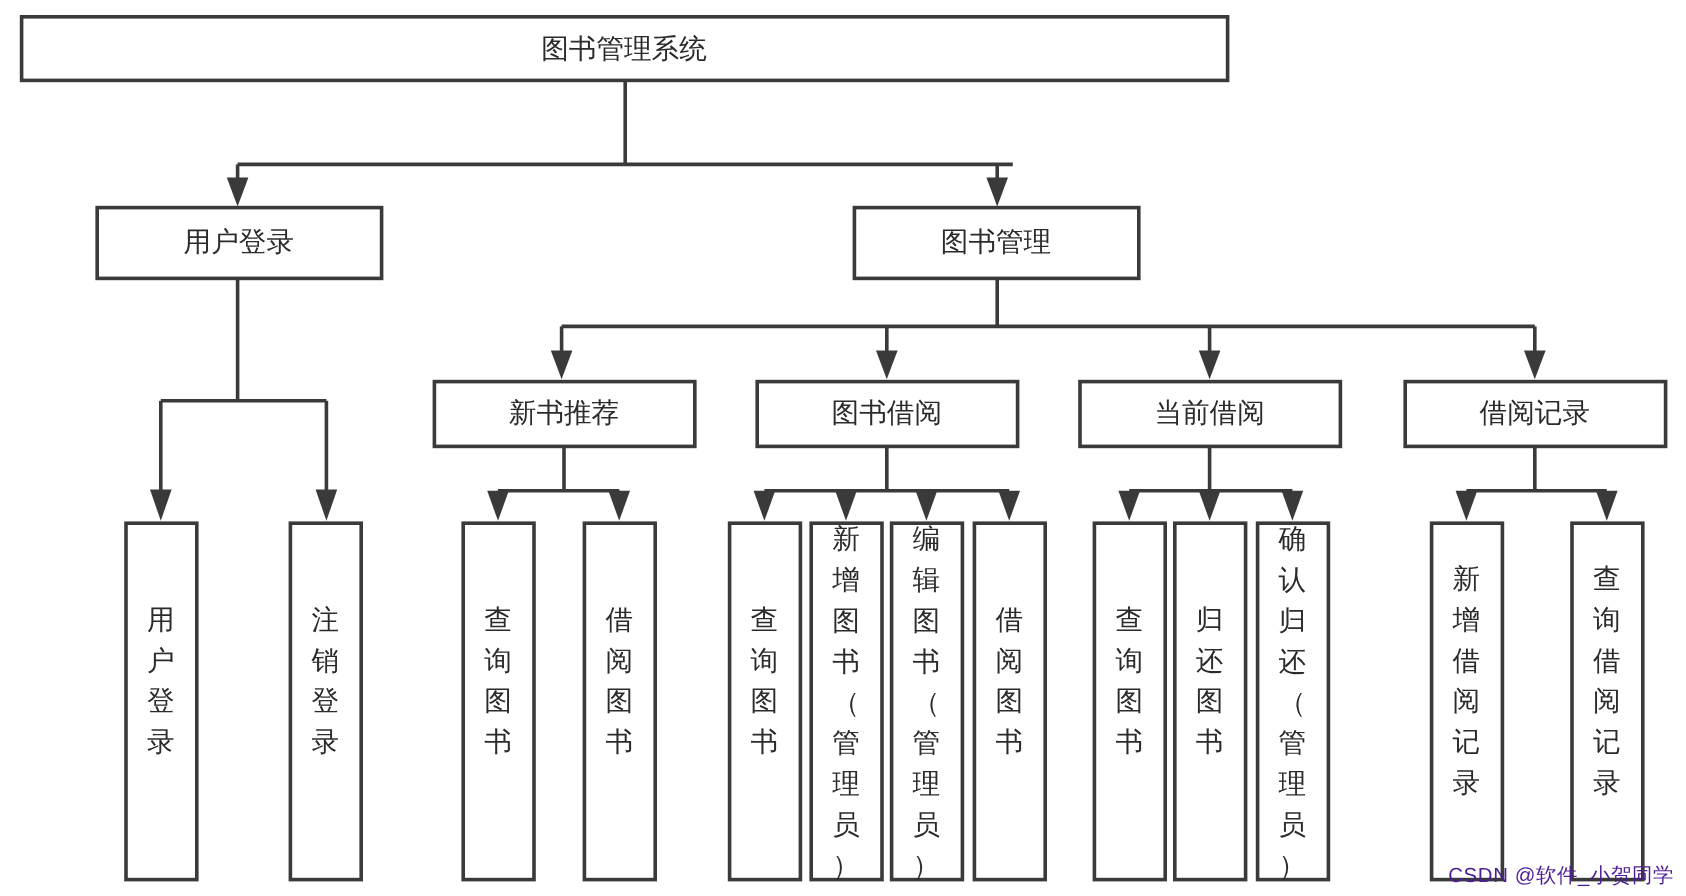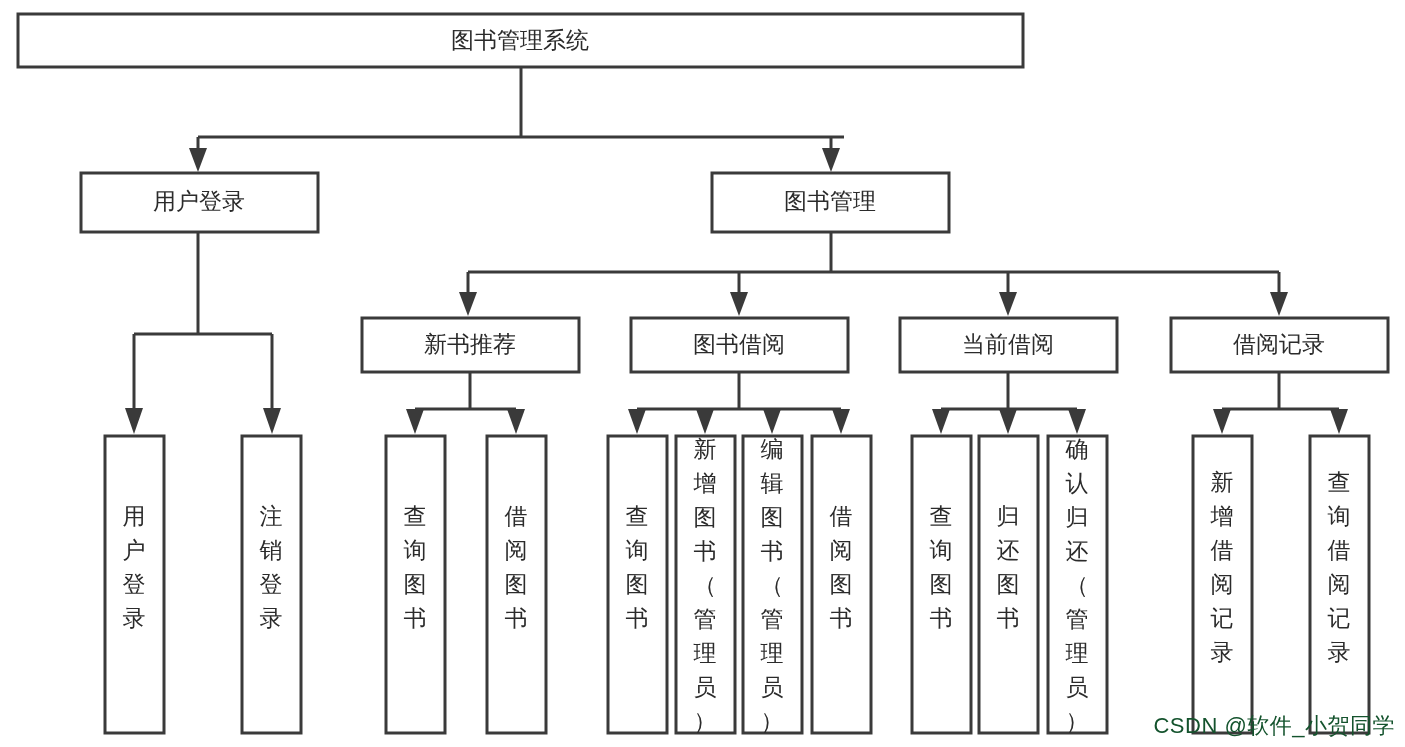--- a/index.html
+++ b/index.html
@@ -52,22 +52,22 @@
     fill: #2b2b2b;
     font-family: "Liberation Sans", "DejaVu Sans", sans-serif;
     font-size: 23px;
     text-anchor: middle;
   }
   .watermark-text {
     position: absolute;
     right: 10px;
     bottom: 6px;
     font-family: "Liberation Sans", "DejaVu Sans", sans-serif;
-    font-size: 22px;
-    color: #14532d;
+    font-size: 17px;
+    color: #4c1d95;
     letter-spacing: 0.5px;
     white-space: nowrap;
     pointer-events: none;
   }
 </style>
 </head>
 <body>
 
 <div id="diagram-root">
 

